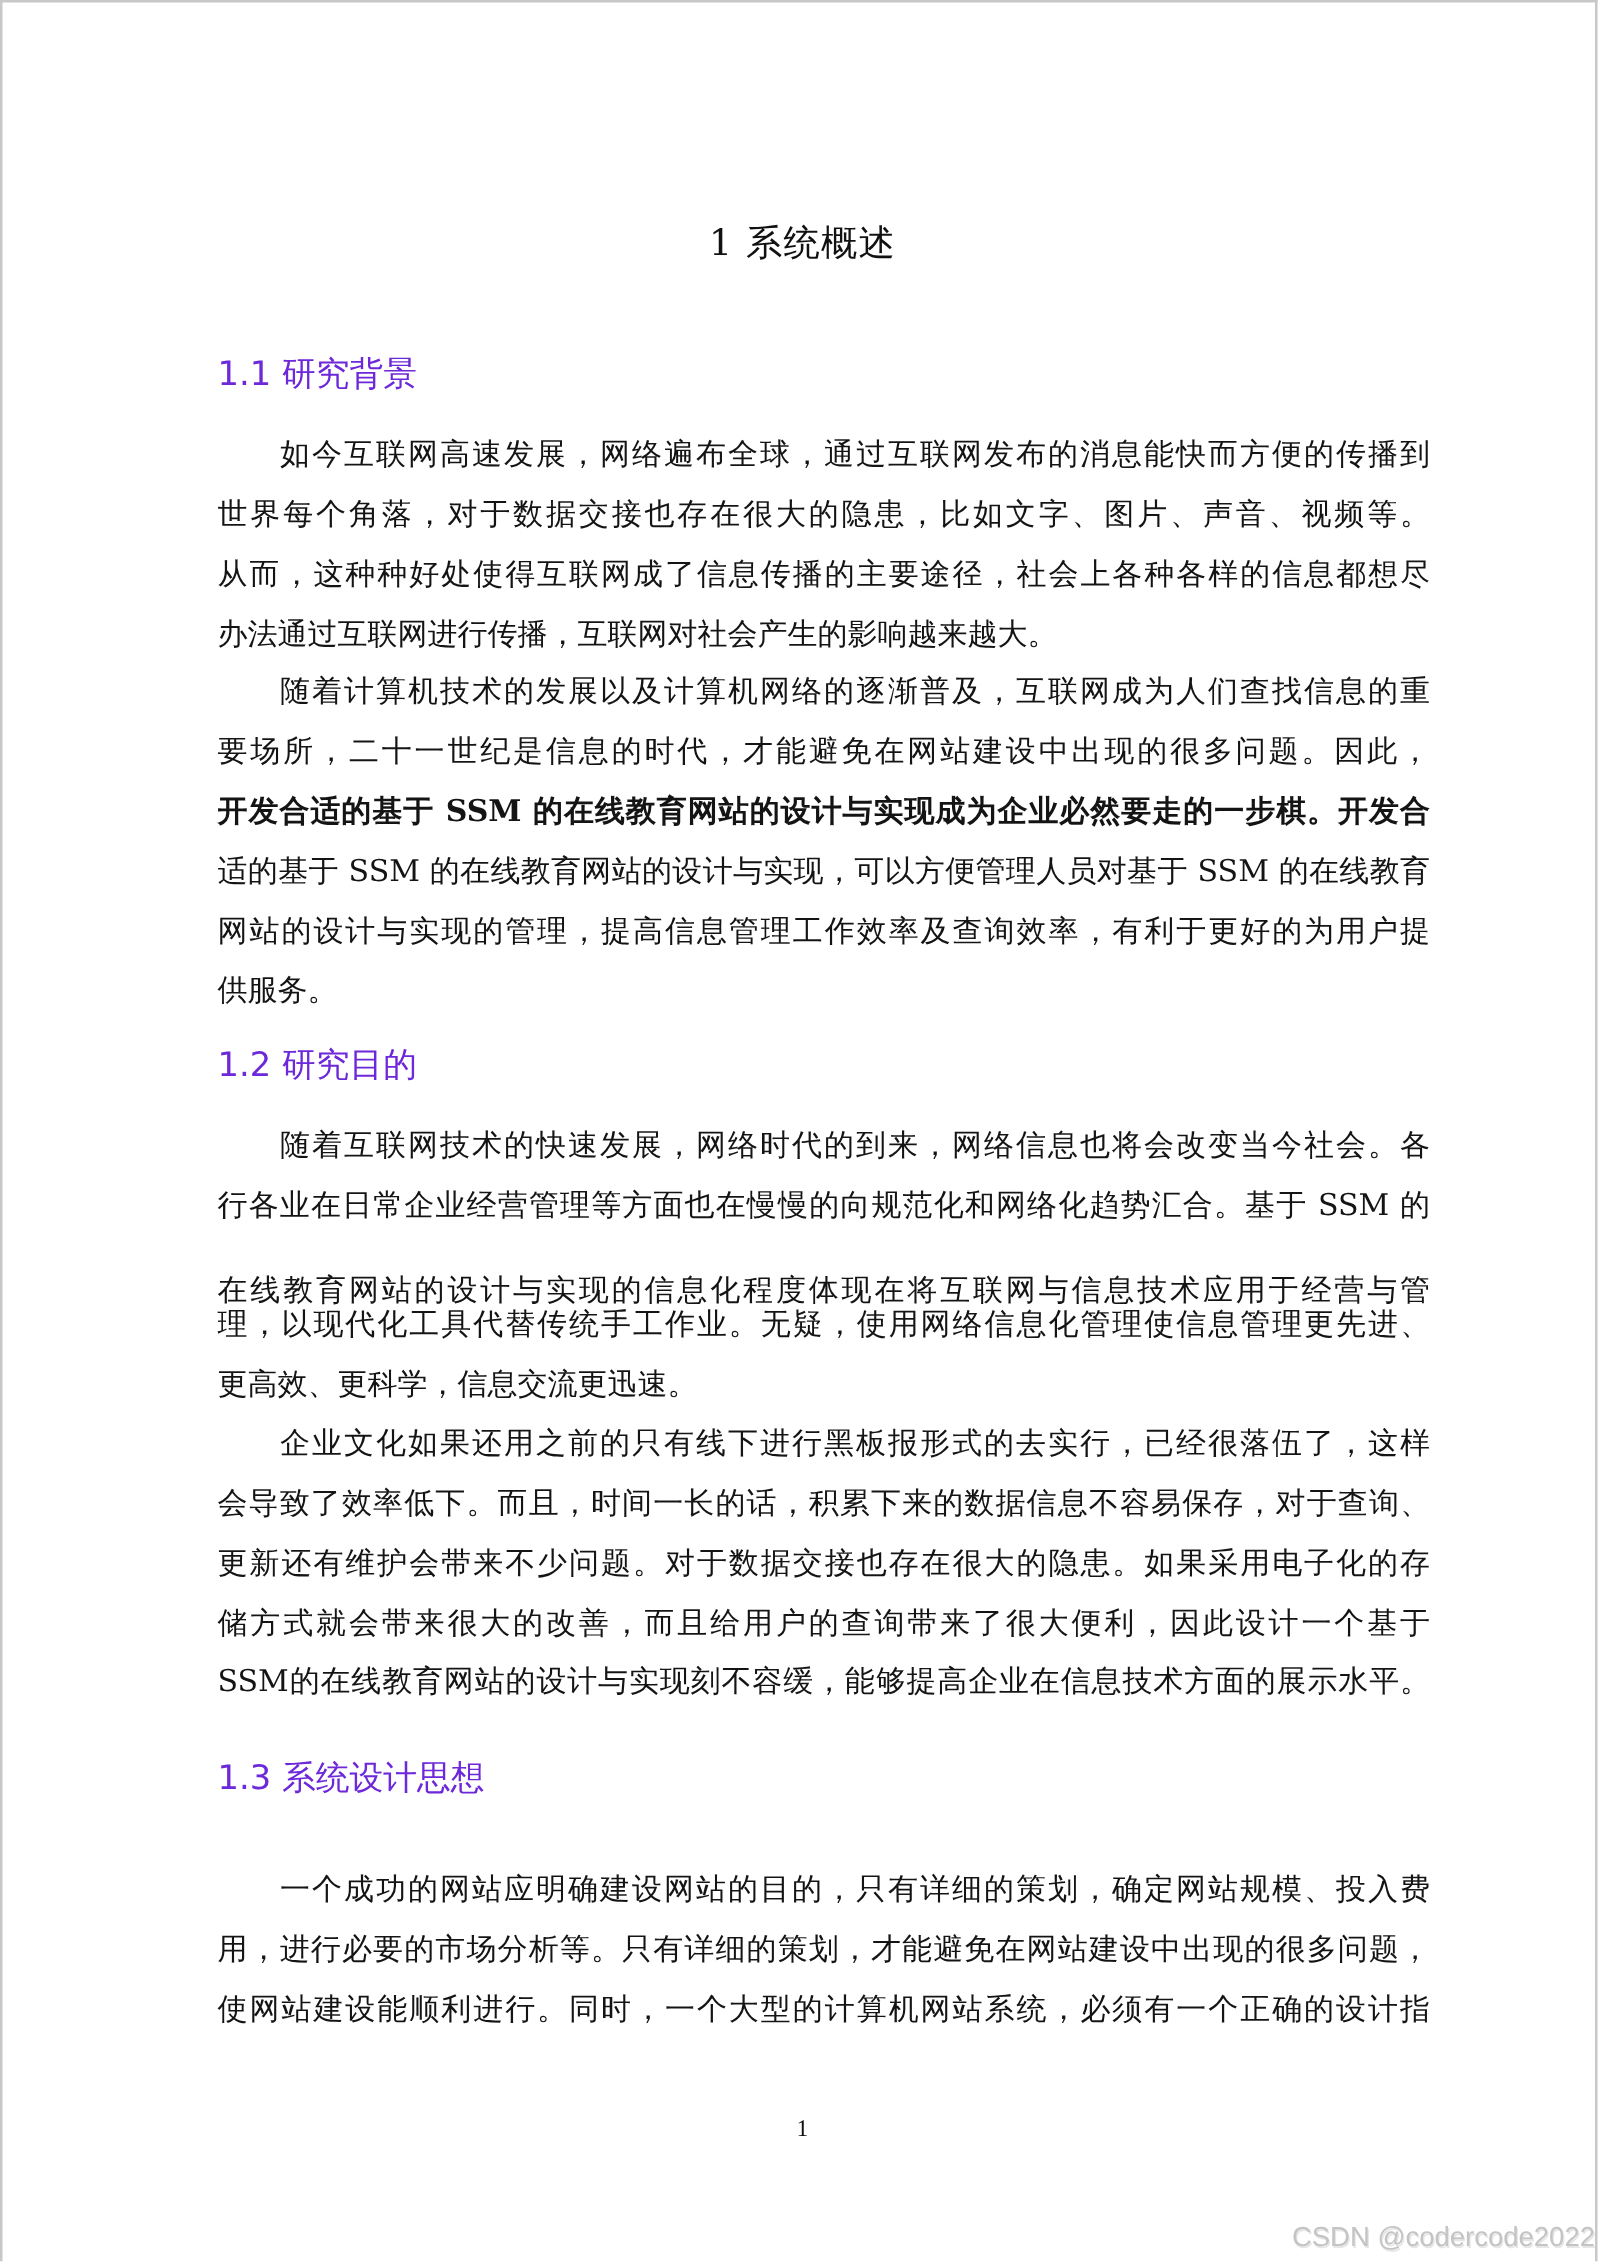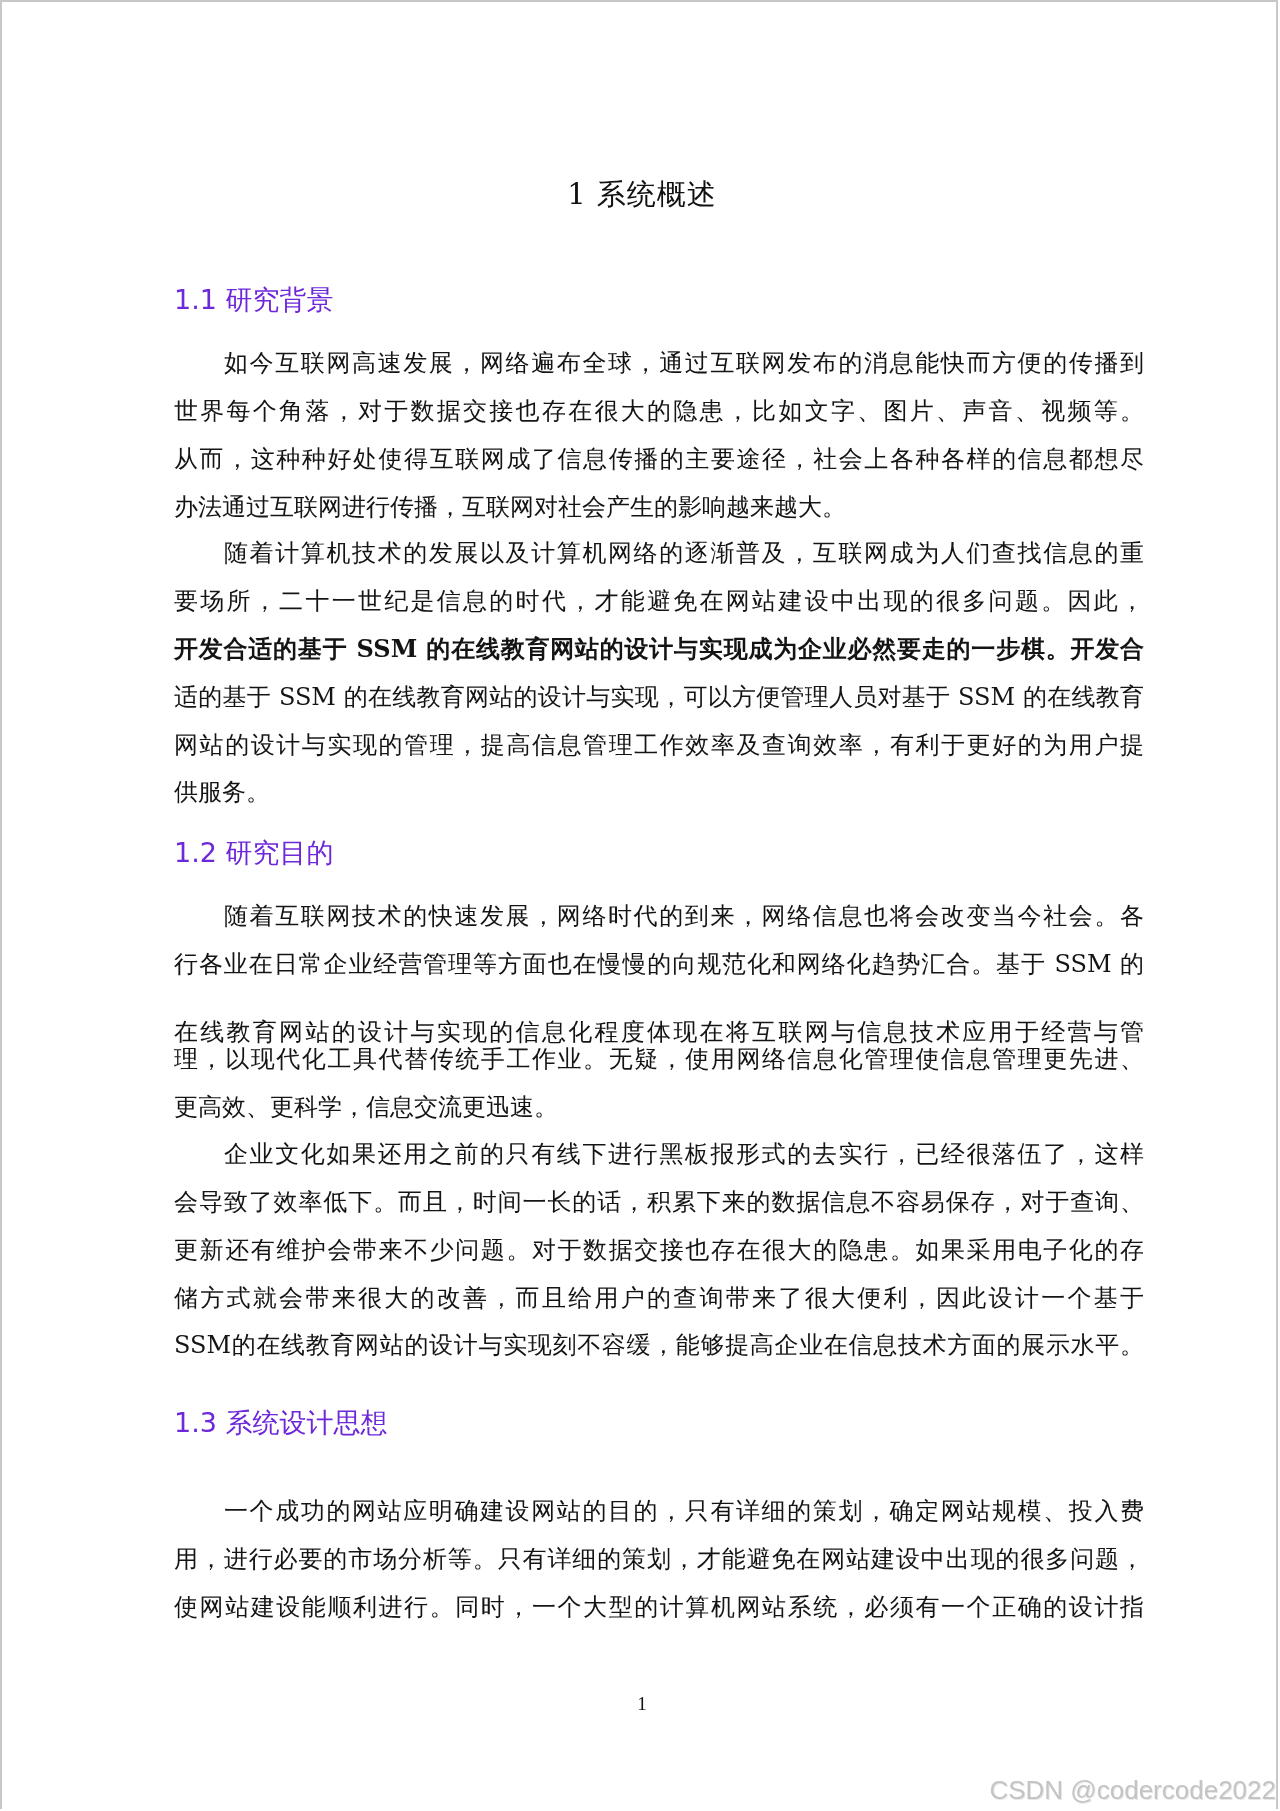--- a/index.html
+++ b/index.html
@@ -75,21 +75,21 @@
       font-family: "Liberation Serif", "DejaVu Serif", serif;
       font-size: 19px;
       line-height: 24px;
       color: #111;
     }
     .watermark {
       position: absolute;
       right: 4px;
       top: 1776px;
       font-family: "Liberation Sans", "DejaVu Sans", sans-serif;
-      font-size: 26px;
+      font-size: 22px;
       line-height: 28px;
       color: #c4c4c4;
       letter-spacing: 0px;
       text-shadow: 1px 1px 0 #e6e6e6;
     }
   </style>
 </head>
 <body>
 
 <div class="page">

